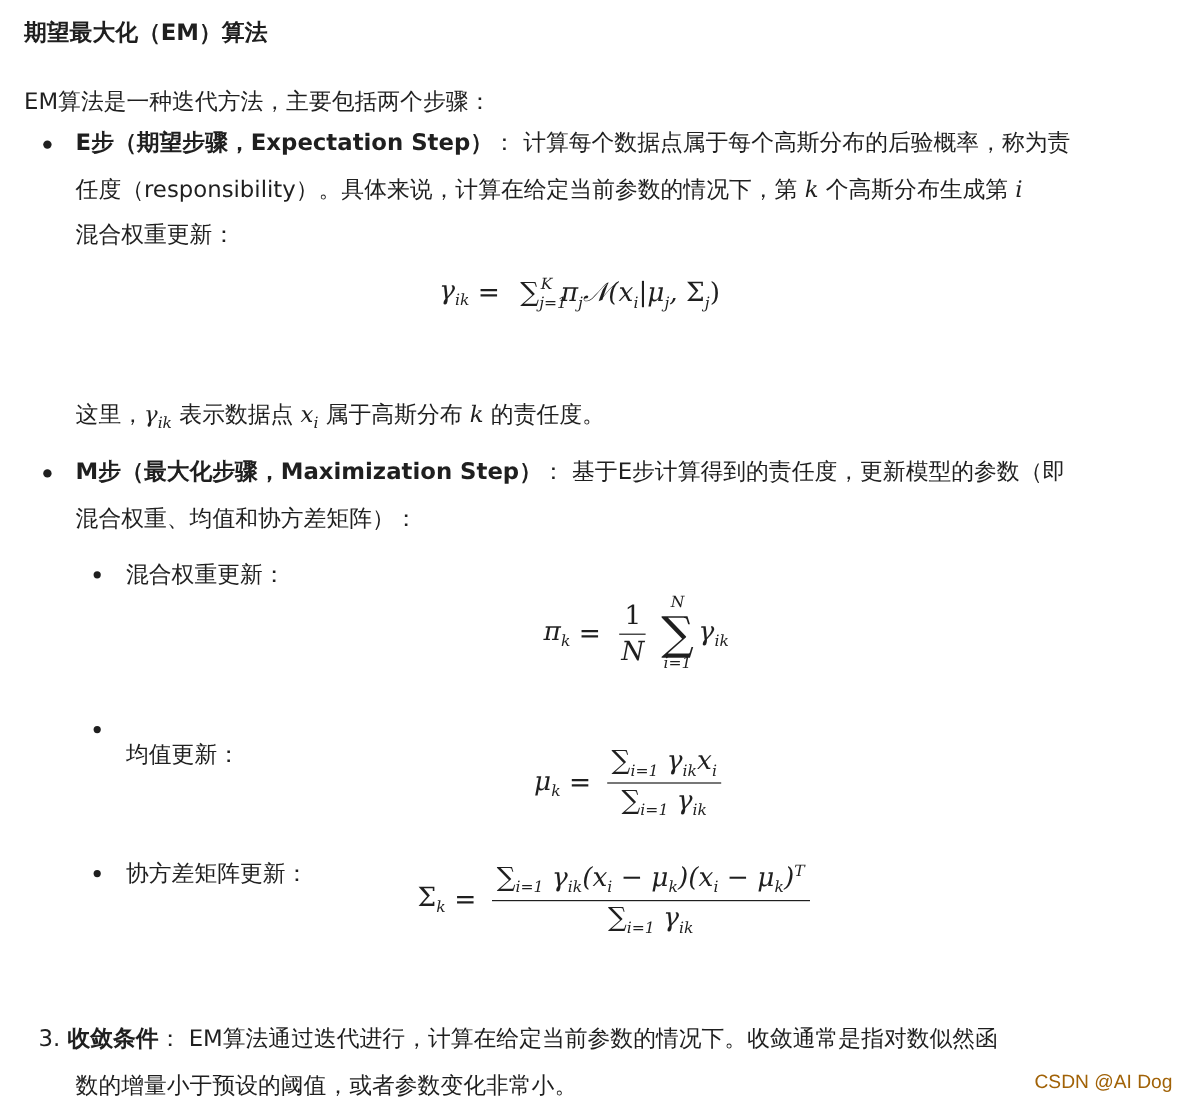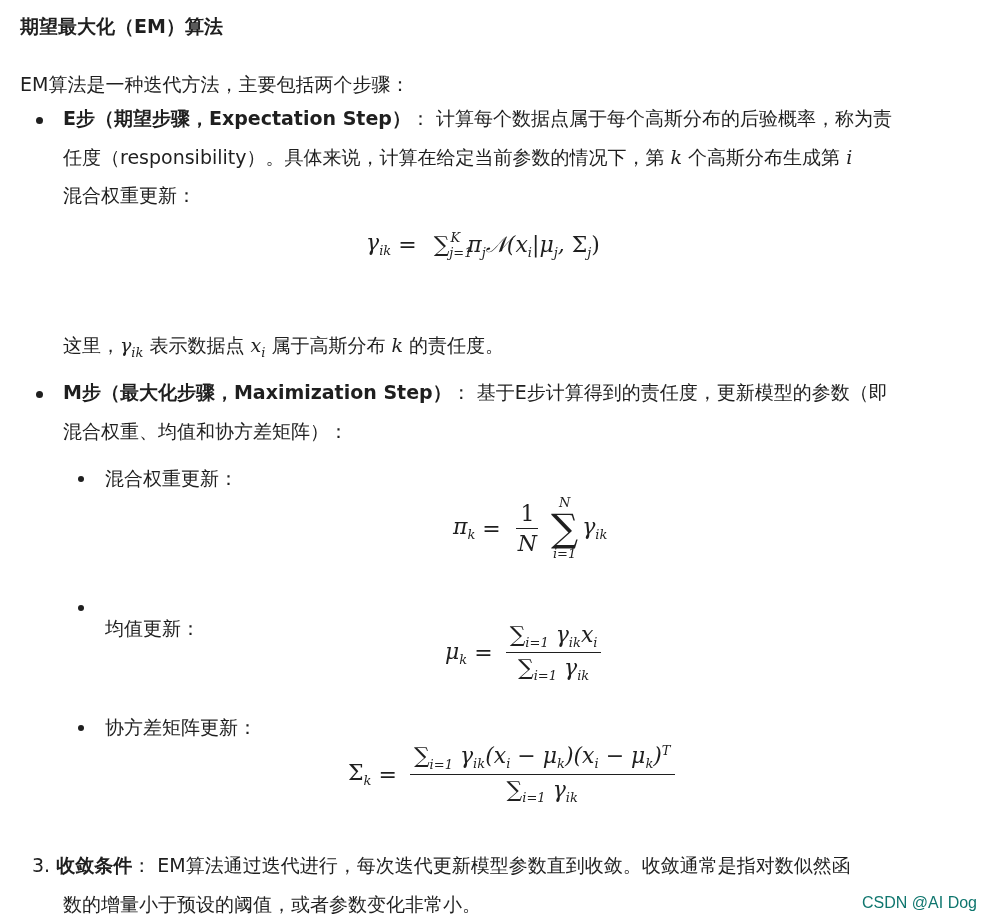--- a/index.html
+++ b/index.html
@@ -25,21 +25,21 @@
   .mn { font-family:"DejaVu Serif","Liberation Serif",serif; font-style:normal; }
   .eq { position:absolute; font-family:"DejaVu Serif","Liberation Serif",serif; font-size:22px; display:flex; align-items:center; }
   .frac { display:inline-flex; flex-direction:column; align-items:center; margin:0 6px; }
   .frac .num { padding:0 4px 2px; border-bottom:1.5px solid #1f1f1f; }
   .frac .den { padding:2px 4px 0; }
   sub, sup { font-size:13px; }
   .bigsum { display:inline-flex; flex-direction:column; align-items:center; margin:0 4px; line-height:1; }
   .bigsum .s { font-size:38px; }
   .bigsum .lim { font-size:13px; font-style:italic; }
   .num-list { left:32px; top:853px; }
-  .watermark { right:8px; top:894px; font-size:16px; color:#0f766e; font-family:"Liberation Sans", sans-serif; }
+  .watermark { right:8px; top:894px; font-size:16px; color:#a16207; font-family:"Liberation Sans", sans-serif; }
 </style>
 </head>
 <body>
 
 <div class="abs title">期望最大化（EM）算法</div>
 <div class="abs intro">EM算法是一种迭代方法，主要包括两个步骤：</div>
 
 <div class="bullet b1"></div>
 <div class="line" style="top:106px;">
   <b>E步（期望步骤，Expectation Step）</b><span>：</span>
@@ -100,29 +100,29 @@
   <span class="m">μ<sub>k</sub></span>
     <span class="mn">&nbsp;=&nbsp;</span>
   <span class="frac">
     <span class="num"><span class="mn">∑</span><sub class="m">i=1</sub> <span class="m">γ<sub>ik</sub>x<sub>i</sub></span></span>
     <span class="den"><span class="mn">∑</span><sub class="m">i=1</sub> <span class="m">γ<sub>ik</sub></span></span>
   </span>
 </div>
 
 <div class="sb sb3"></div>
 <div class="sub" style="top:715px;">协方差矩阵更新：</div>
-<div class="eq" style="left:348px; top:743px;">
+<div class="eq" style="left:348px; top:719px;">
   <span class="mn">Σ<sub class="m">k</sub></span>
     <span class="mn">&nbsp;=&nbsp;</span>
   <span class="frac">
     <span class="num"><span class="mn">∑</span><sub class="m">i=1</sub> <span class="m">γ<sub>ik</sub>(x<sub>i</sub> − μ<sub>k</sub>)(x<sub>i</sub> − μ<sub>k</sub>)<sup>T</sup></span></span>
     <span class="den"><span class="mn">∑</span><sub class="m">i=1</sub> <span class="m">γ<sub>ik</sub></span></span>
   </span>
 </div>
 
 <div class="abs num-list">
   <span>3.</span>
   <b>收敛条件</b><span>：</span>
-  <span>EM算法通过迭代进行，每次迭代更新模型参数直到收敛。收敛通常是指对数似然函</span>
+  <span>EM算法通过迭代进行，计算在给定当前参数的情况下。收敛通常是指对数似然函</span>
 </div>
 <div class="line" style="top:892px;">数的增量小于预设的阈值，或者参数变化非常小。</div>
 
 <div class="abs watermark">CSDN @AI Dog</div>
 
 </body></html>

